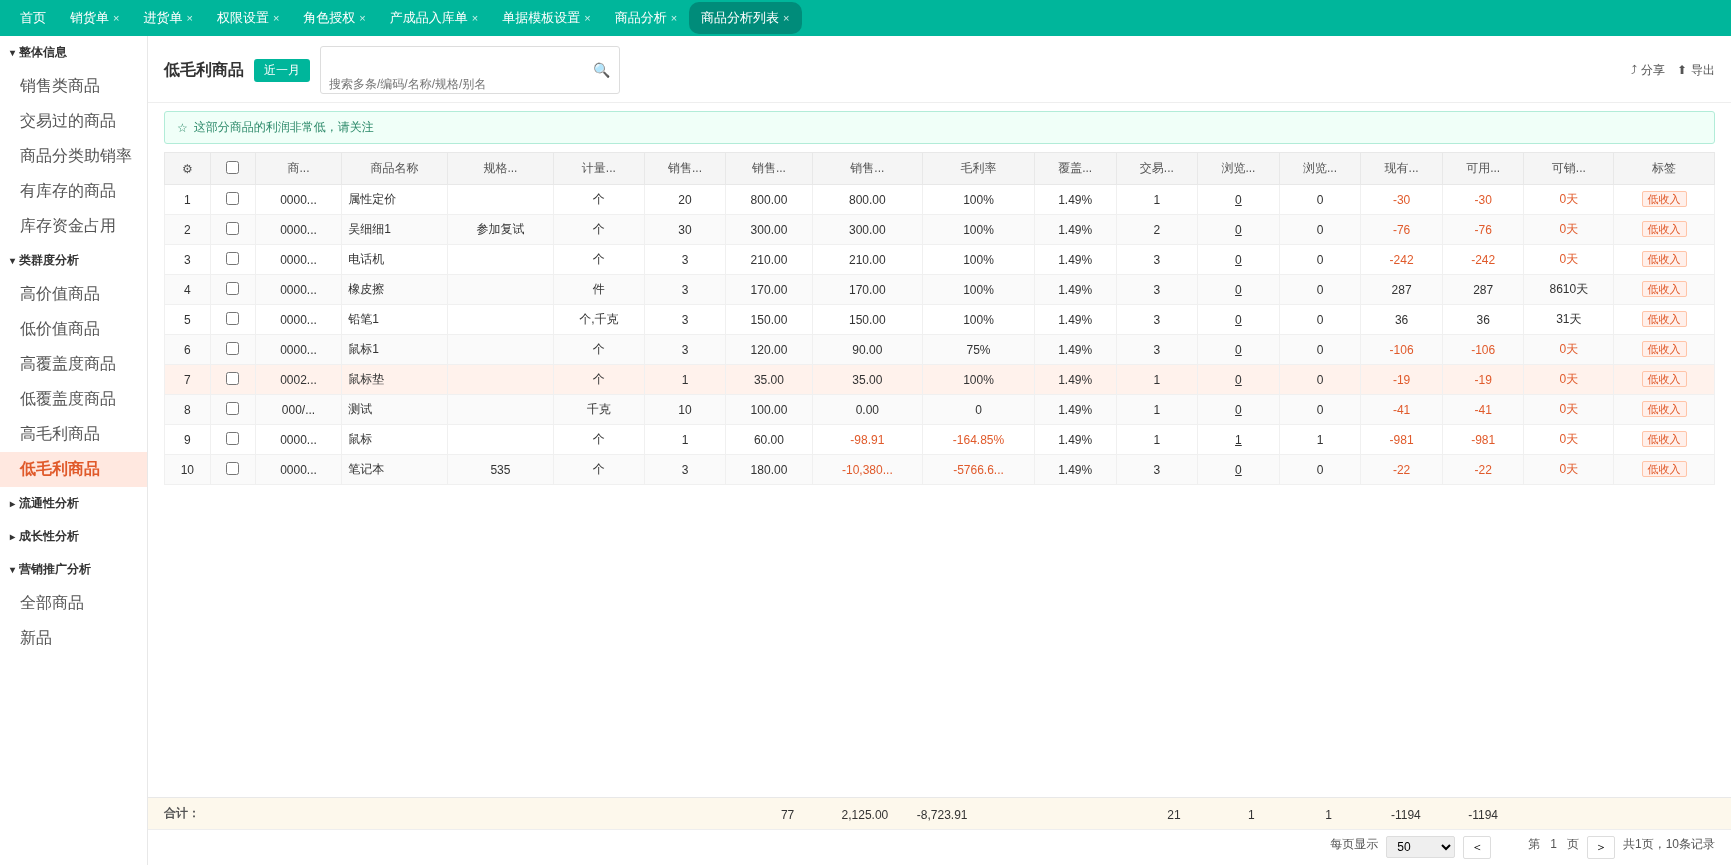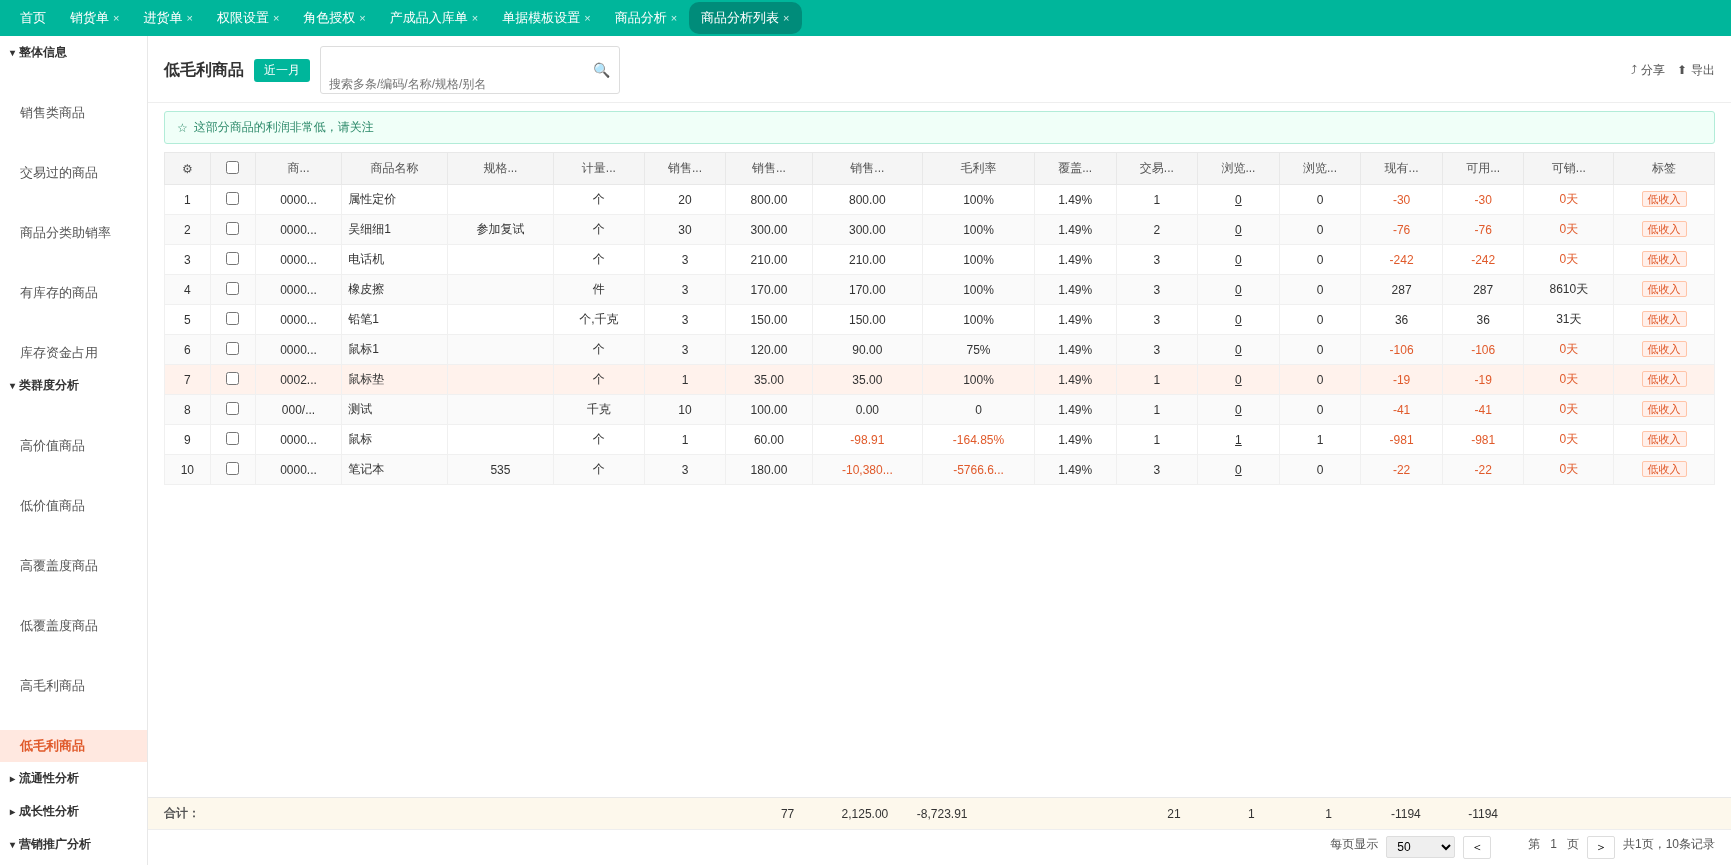--- a/index.html
+++ b/index.html
@@ -57,22 +57,21 @@
       cursor: pointer;
     }
     .sidebar-group-header .arrow {
       margin-right: 4px;
       font-size: 10px;
     }
     .sidebar-item {
       padding: 7px 10px 7px 20px;
       cursor: pointer;
       color: #555;
-      font-size: 13px;
-      margin-top: 28px;
+      font-size: 16px;
     }
     .sidebar-item.active { background: #ffe8e0; color: #e05a2b; font-weight: bold; }
 
     
     .content-area {
       flex: 1;
       display: flex;
       flex-direction: column;
       overflow: hidden;
       background: #fff;
@@ -190,21 +189,21 @@
       font-size: 11px;
     }
     .underline { text-decoration: underline; color: #333; cursor: pointer; }
 
     
     .footer-totals {
       background: #fdf8ec;
       border-top: 1px solid #e8e8e8;
       padding: 7px 16px;
       display: flex;
-      align-items: center;
+      align-items: flex-end;
       gap: 0;
       font-size: 12px;
     }
     .total-label { font-weight: bold; margin-right: 8px; color: #555; }
     .total-cell {
       flex: 1;
       text-align: center;
     }
 
     

